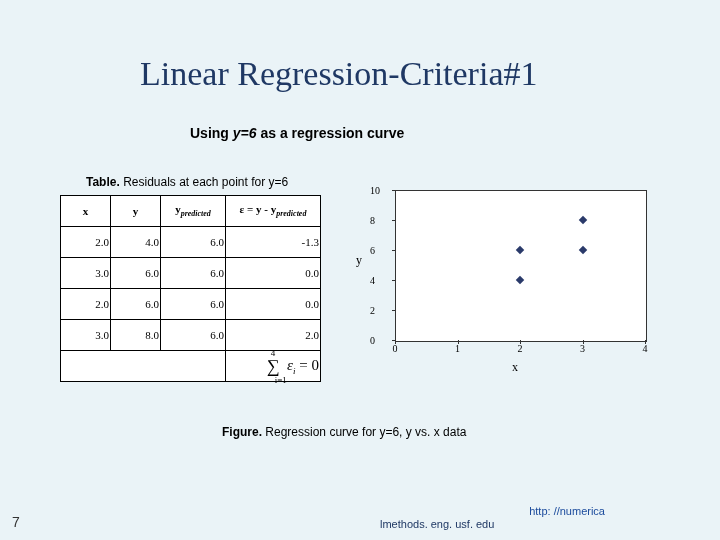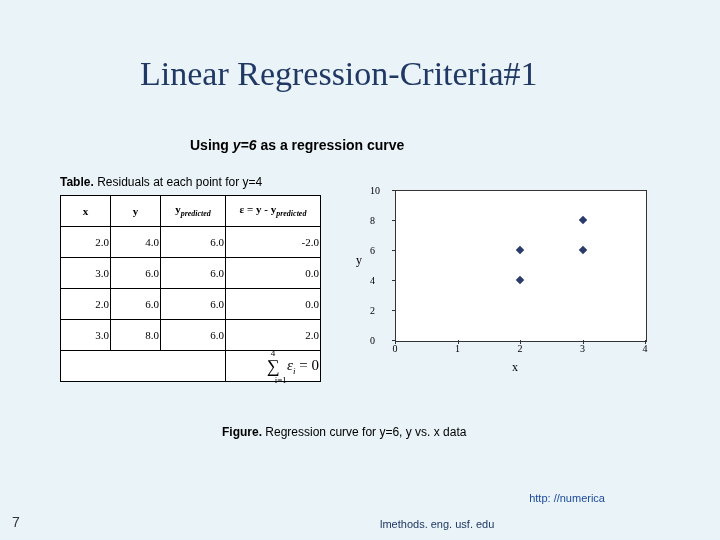--- a/index.html
+++ b/index.html
@@ -26,31 +26,30 @@
     color: #1f3864;
     white-space: nowrap;
   }
   .subtitle {
     position: absolute;
     left: 190px;
     top: 125px;
     font-size: 14px;
     font-weight: bold;
     color: #000;
-    margin-top: 12px;
   }
   .subtitle .ital { font-style: italic; font-weight: bold; }
   .table-caption {
     position: absolute;
     left: 60px;
     top: 175px;
     font-size: 12px;
     color: #000;
   }
-  .table-caption .lead { font-weight: bold; }
+  .table-caption .lead { font-weight: bold; margin-left: 26px; }
   table.data {
     position: absolute;
     left: 60px;
     top: 195px;
     border-collapse: collapse;
     background: #fff;
     font-size: 11px;
     font-family: "Times New Roman", Times, serif;
   }
   table.data th, table.data td {
@@ -160,39 +159,39 @@
     position: absolute;
     left: 380px;
     bottom: 10px;
     font-size: 11px;
     color: #1f3864;
     white-space: nowrap;
   }
   .footer-link {
     position: absolute;
     right: 10px;
-    bottom: 36px;
+    bottom: 23px;
     font-size: 11px;
     color: #1a4a9c;
     text-align: center;
   }
 </style>
 </head>
 <body>
 
 <div class="slide">
 
   <div class="title">Linear Regression-Criteria#1</div>
 
   <div class="subtitle">
     <span>Using </span><span class="ital">y=6</span><span> as a regression curve</span>
   </div>
 
   <div class="table-caption">
-    <span class="lead">Table.</span><span> Residuals at each point for y=4</span>
+    <span class="lead">Table.</span><span> Residuals at each point for y=6</span>
   </div>
 
   <table class="data">
     <colgroup>
       <col class="c1">
         <col class="c2">
         <col class="c3">
         <col class="c4">
     </colgroup>
     <thead>
@@ -205,21 +204,21 @@
         <th>
           <span>ε = y - y</span><span class="subscript">predicted</span>
         </th>
       </tr>
     </thead>
     <tbody>
       <tr>
         <td>2.0</td>
         <td>4.0</td>
         <td>6.0</td>
-        <td>-2.0</td>
+        <td>-1.3</td>
       </tr>
       <tr>
         <td>3.0</td>
         <td>6.0</td>
         <td>6.0</td>
         <td>0.0</td>
       </tr>
       <tr>
         <td>2.0</td>
         <td>6.0</td>

